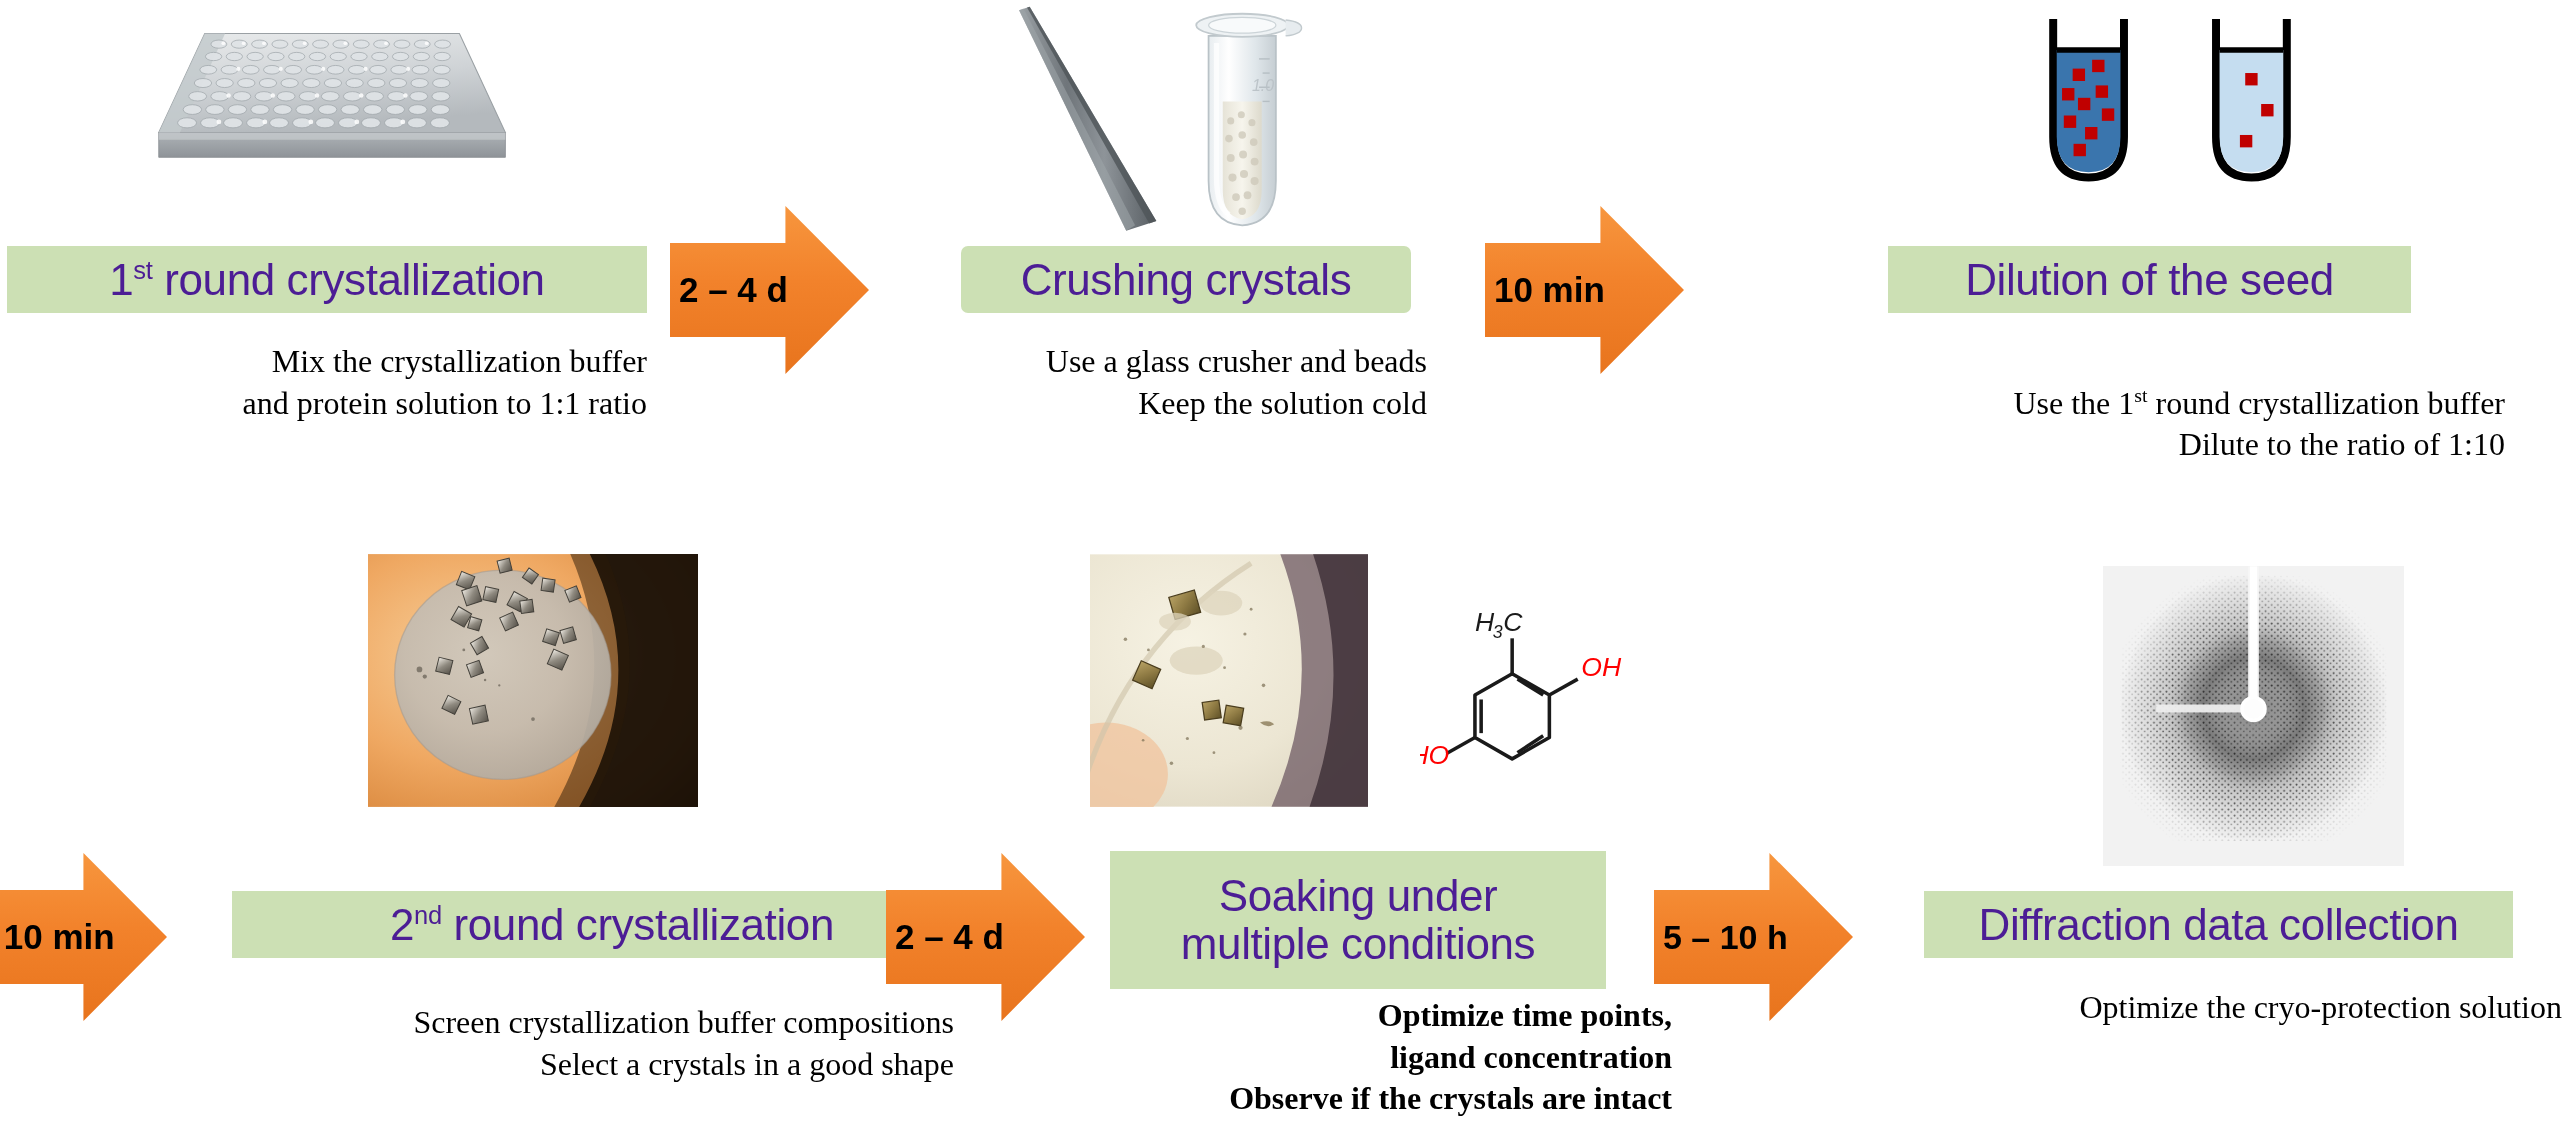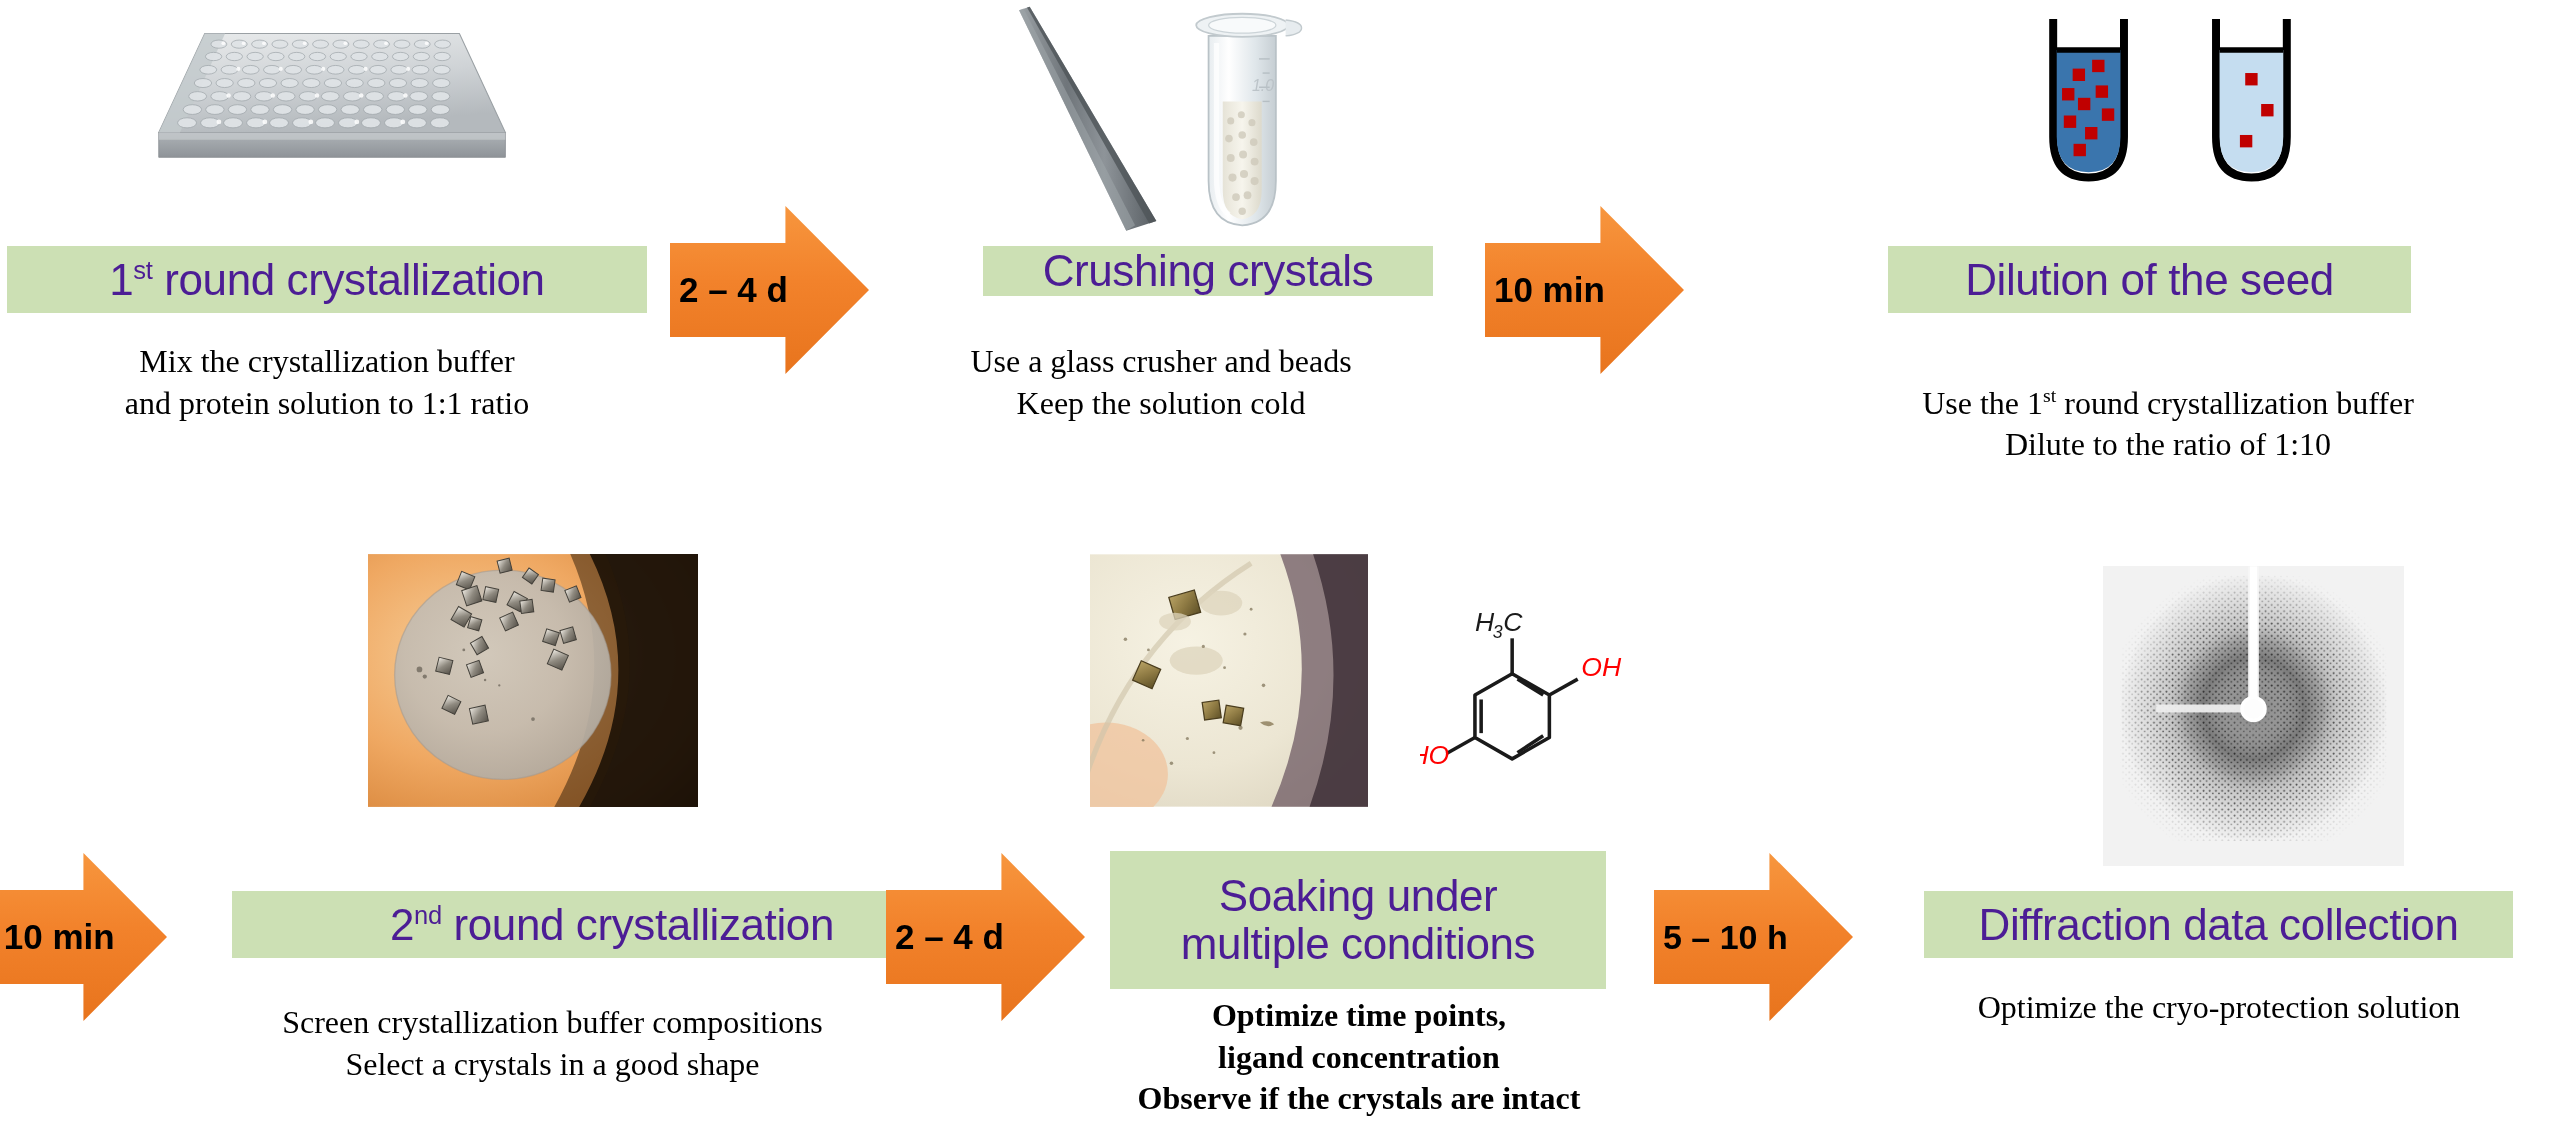--- a/index.html
+++ b/index.html
@@ -16,21 +16,21 @@
     display:flex;align-items:center;justify-content:center;
     text-align:center;white-space:pre-line;letter-spacing:-0.4px;
     padding:5.3px 12.4px;box-sizing:border-box;
   }
   .step-label sup{font-size:0.58em;vertical-align:super;line-height:0;}
 
   
   .caption{
     position:absolute;color:#000;
     font-family:"Liberation Serif",serif;
-    font-size:32px;line-height:1.30;text-align:center;
+    font-size:32px;line-height:1.30;text-align:right;
     white-space:pre-line;
   }
   .caption sup{font-size:0.62em;vertical-align:super;line-height:0;}
 
   
   .arrow{position:absolute;}
   .arrow .arrow-shape{
     position:absolute;inset:0;
     background:linear-gradient(to bottom,#F7963E 0%,#F2822B 45%,#E8741D 100%);
     -webkit-clip-path:polygon(0% 22%,58% 22%,58% 0%,100% 50%,58% 100%,58% 78%,0% 78%);
@@ -294,21 +294,21 @@
         <circle cx="295" cy="200" r="4.6"></circle>
       <circle cx="274" cy="218" r="4.4"></circle>
         <circle cx="287" cy="216" r="4.4"></circle>
       <circle cx="281" cy="234" r="4.2"></circle>
     </g>
 
     <path d="M252,44 L252,196 Q252,228 266,238" fill="none" stroke="#ffffff" stroke-width="6" opacity="0.75"></path>
   </svg>
 </div>
 
-<div class="step-label" style="left:983px;top:246px;width:450px;height:50px;">
+<div class="step-label" style="left:961px;top:246px;width:450px;height:67px;border-radius:7px;">
   <span>Crushing crystals</span>
 </div>
 
 <div class="caption" style="left:895px;top:341px;width:532px;">Use a glass crusher and beads
 Keep the solution cold</div>
 
 <div class="arrow" style="left:1485px;top:206px;width:199px;height:168px;">
   <div class="arrow-shape"></div>
   <div class="arrow-text">10 min</div>
 </div>

